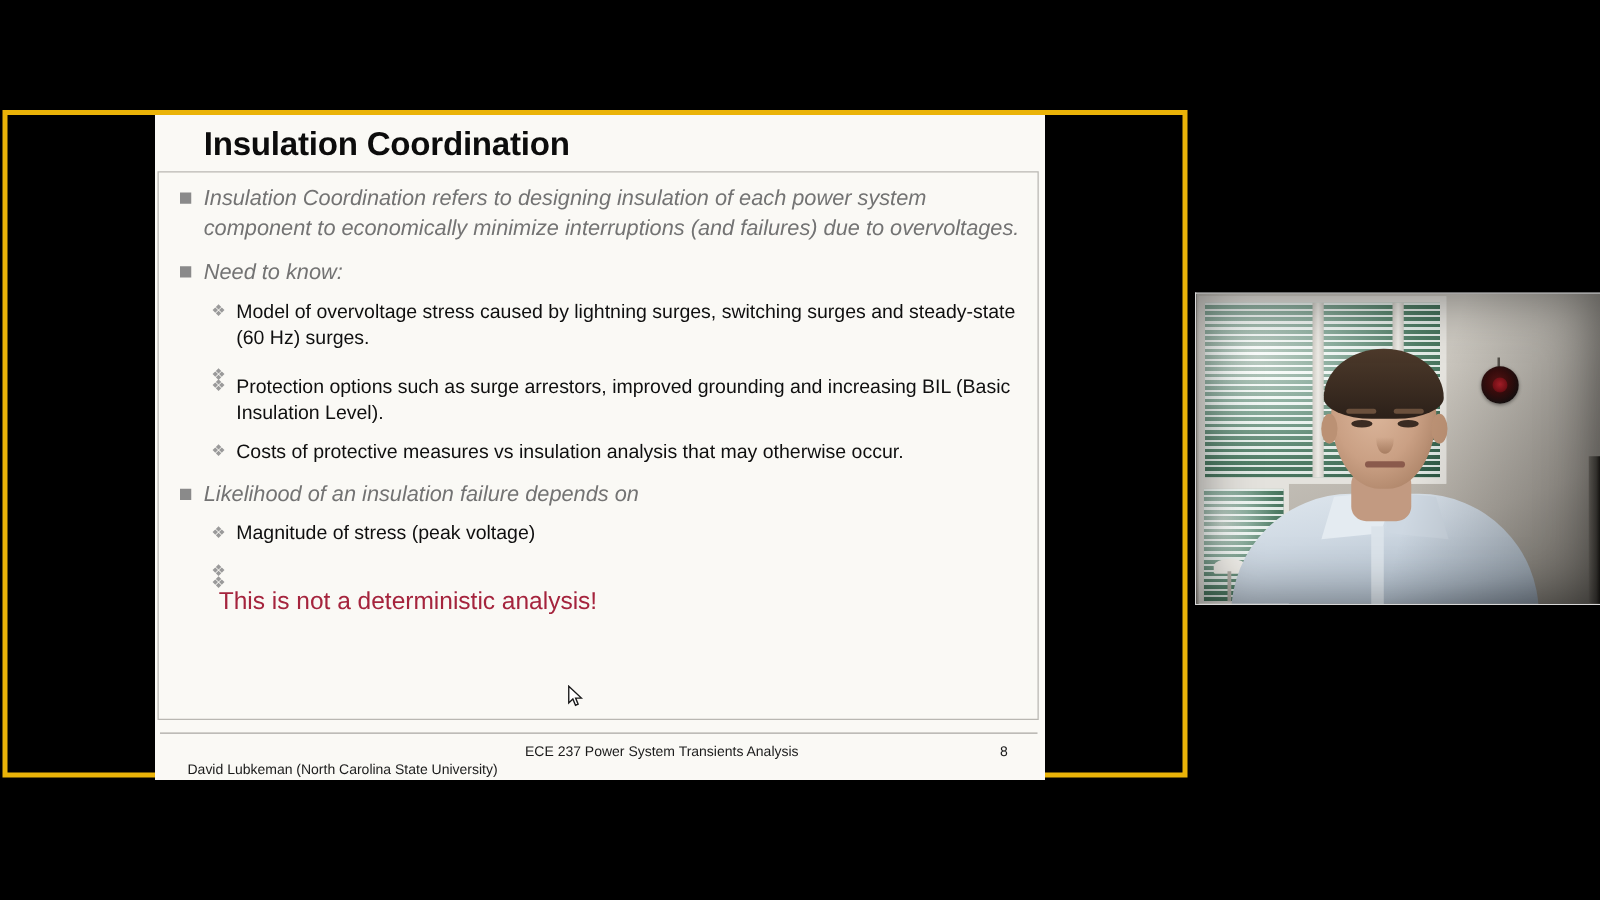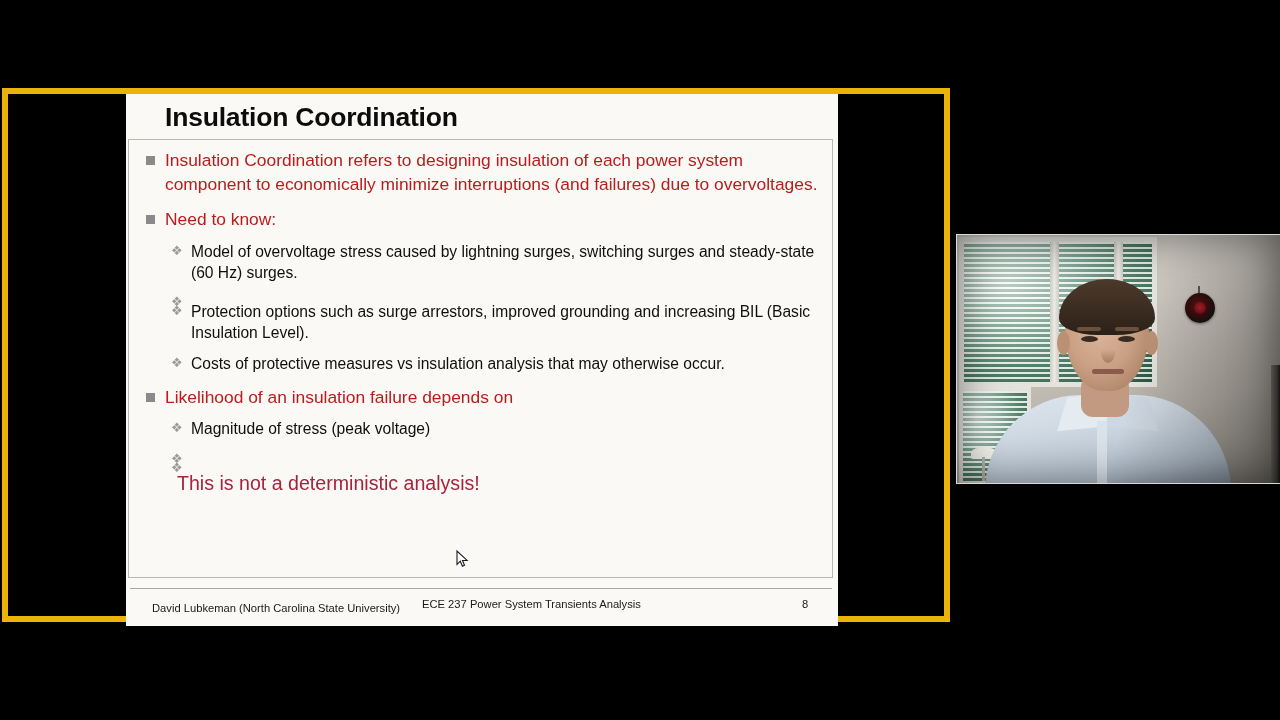--- a/index.html
+++ b/index.html
@@ -26,21 +26,21 @@
   }
 
   
   #share-container {
     position: absolute;
     left: 2px;
     top: 88px;
     width: 948px;
     height: 534px;
     background: #000000;
-    border: 6px solid #eab308;
+    border: 4px solid #eab308;
     box-sizing: border-box;
   }
 
   
   #slide {
     position: absolute;
     left: 118px;
     top: 0px;
     width: 712px;
     height: 532px;
@@ -78,23 +78,24 @@
     border: 1px solid #b9b7b2;
     box-sizing: border-box;
     background: #faf9f5;
   }
 
   
   .lvl1 {
     position: relative;
     margin: 0;
     padding: 0 10px 0 36px;
-    color: #b91c1c;
+    color: #737373;
     font-size: 17.4px;
     line-height: 23.6px;
+    font-style: italic;
   }
   .lvl1 .sq {
     position: absolute;
     left: 17px;
     top: 7px;
     width: 9px;
     height: 9px;
     background: #8a8a8a;
   }
   .lvl2 {
@@ -139,21 +140,21 @@
     left: 0;
     top: 502px;
     width: 712px;
     height: 22px;
     color: #1a1a1a;
     font-size: 11.2px;
   }
   #footer-author {
     position: absolute;
     left: 26px;
-    top: 6px;
+    top: 16px;
     white-space: nowrap;
   }
   #footer-course {
     position: absolute;
     left: 296px;
     top: 2px;
     white-space: nowrap;
   }
   #footer-page {
     position: absolute;

